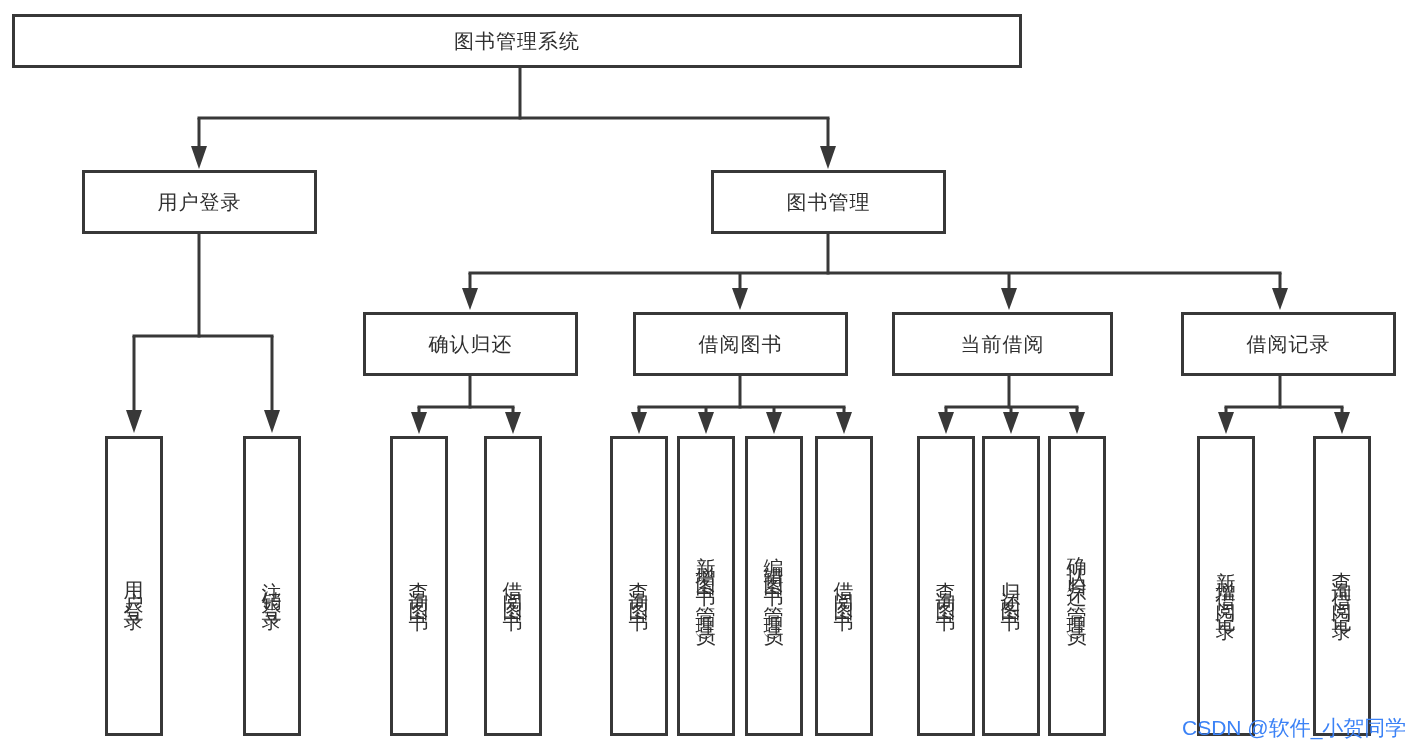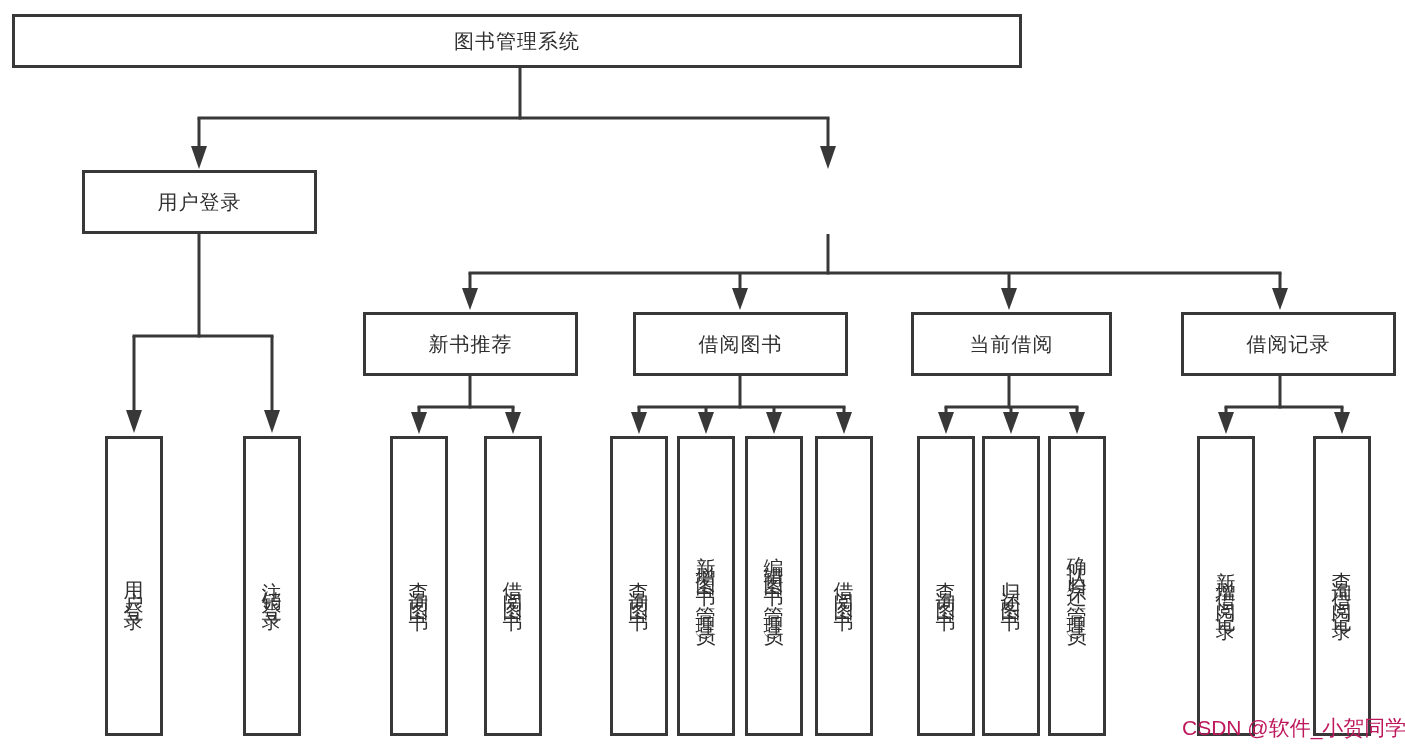--- a/index.html
+++ b/index.html
@@ -65,21 +65,21 @@
     letter-spacing: 10px;
     color: #2f2f2f;
     white-space: nowrap;
     line-height: 1;
   }
   .watermark {
     position: absolute;
     left: 1182px;
     top: 714px;
     font-size: 21px;
-    color: #be185d;
+    color: #3b82f6;
     white-space: nowrap;
     z-index: 5;
   }
 </style>
 </head>
 <body>
 
 <div class="canvas">
 
   <svg class="connectors" viewBox="0 0 1405 747" xmlns="http://www.w3.org/2000/svg">
@@ -158,28 +158,31 @@
     </g>
   </svg>
 
   <div class="hbox" style="left:12px; top:14px; width:1010px; height:54px;">
     <span>图书管理系统</span>
   </div>
 
   <div class="hbox" style="left:82px; top:170px; width:235px; height:64px;">
     <span>用户登录</span>
   </div>
+  <div class="hbox" style="left:711px; top:170px; width:235px; height:64px;">
+    <span>图书管理</span>
+  </div>
 
   <div class="hbox" style="left:363px; top:312px; width:215px; height:64px;">
-    <span>新书推荐</span>
+    <span>确认归还</span>
   </div>
   <div class="hbox" style="left:633px; top:312px; width:215px; height:64px;">
     <span>借阅图书</span>
   </div>
-  <div class="hbox" style="left:911px; top:312px; width:201px; height:64px;">
+  <div class="hbox" style="left:892px; top:312px; width:221px; height:64px;">
     <span>当前借阅</span>
   </div>
   <div class="hbox" style="left:1173px; top:312px; width:215px; height:64px;margin-left:8px;">
     <span>借阅记录</span>
   </div>
 
   <div class="vbox" style="left:105px;">
     <span>用户登录</span>
   </div>
   <div class="vbox" style="left:243px;">

